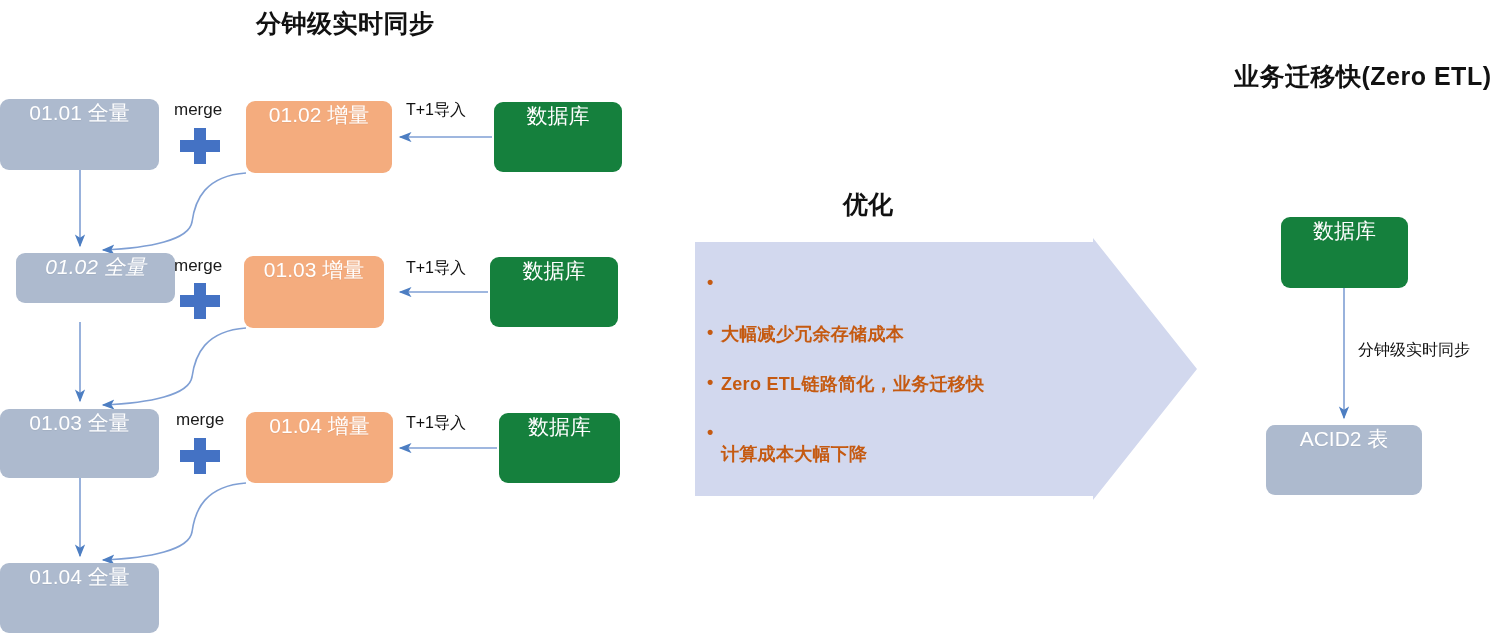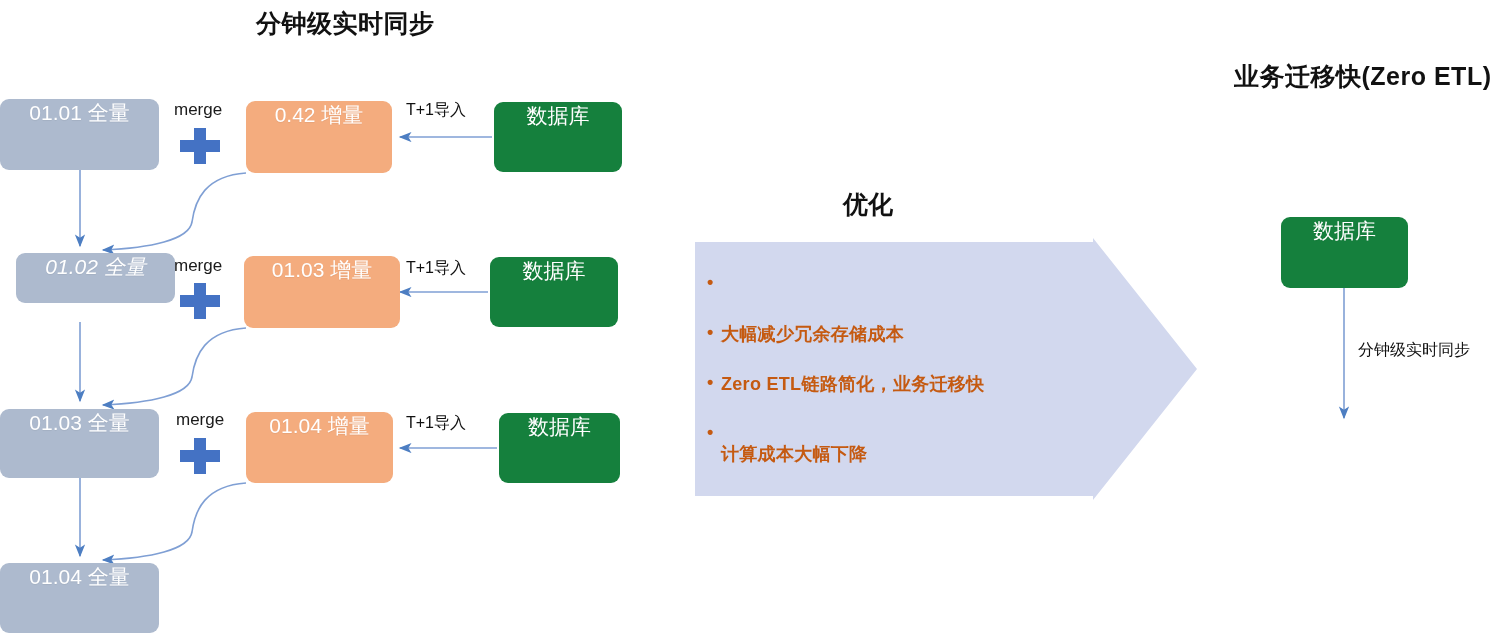--- a/index.html
+++ b/index.html
@@ -93,36 +93,36 @@
 
   <div class="abs node full" style="left:0px;top:99px;width:159px;height:71px;">
     <span>01.01 全量</span>
   </div>
   <div class="abs merge-label" style="left:174px;top:100px;">merge</div>
   <div class="abs plus" style="left:180px;top:128px;width:40px;height:36px;">
     <span class="bar" style="left:14px;top:0;width:12px;height:36px;"></span>
     <span class="bar" style="left:0;top:12px;width:40px;height:12px;"></span>
   </div>
   <div class="abs node delta" style="left:246px;top:101px;width:146px;height:72px;">
-    <span>0.42 增量</span>
+    <span>01.02 增量</span>
   </div>
   <div class="abs edge-label" style="left:406px;top:100px;">T+1导入</div>
   <div class="abs node db" style="left:494px;top:102px;width:128px;height:70px;">
     <span>数据库</span>
   </div>
 
   <div class="abs node full" style="left:16px;top:253px;width:159px;height:50px;font-style:italic;">
     <span>01.02 全量</span>
   </div>
   <div class="abs merge-label" style="left:174px;top:256px;">merge</div>
   <div class="abs plus" style="left:180px;top:283px;width:40px;height:36px;">
     <span class="bar" style="left:14px;top:0;width:12px;height:36px;"></span>
     <span class="bar" style="left:0;top:12px;width:40px;height:12px;"></span>
   </div>
-  <div class="abs node delta" style="left:244px;top:256px;width:156px;height:72px;">
+  <div class="abs node delta" style="left:244px;top:256px;width:140px;height:72px;">
     <span>01.03 增量</span>
   </div>
   <div class="abs edge-label" style="left:406px;top:258px;">T+1导入</div>
   <div class="abs node db" style="left:490px;top:257px;width:128px;height:70px;">
     <span>数据库</span>
   </div>
 
   <div class="abs node full" style="left:0px;top:409px;width:159px;height:69px;">
     <span>01.03 全量</span>
   </div>
@@ -164,14 +164,17 @@
   </div>
 
   <div class="abs title" style="left:1234px;top:60px;">业务迁移快(Zero ETL)</div>
 
   <div class="abs node db" style="left:1281px;top:217px;width:127px;height:71px;">
     <span>数据库</span>
   </div>
 
   <div class="abs edge-label sync" style="left:1358px;top:340px;">分钟级实时同步</div>
 
+  <div class="abs node acid" style="left:1266px;top:425px;width:156px;height:70px;">
+    <span>ACID2 表</span>
+  </div>
 
 </div>
 
 </body></html>

